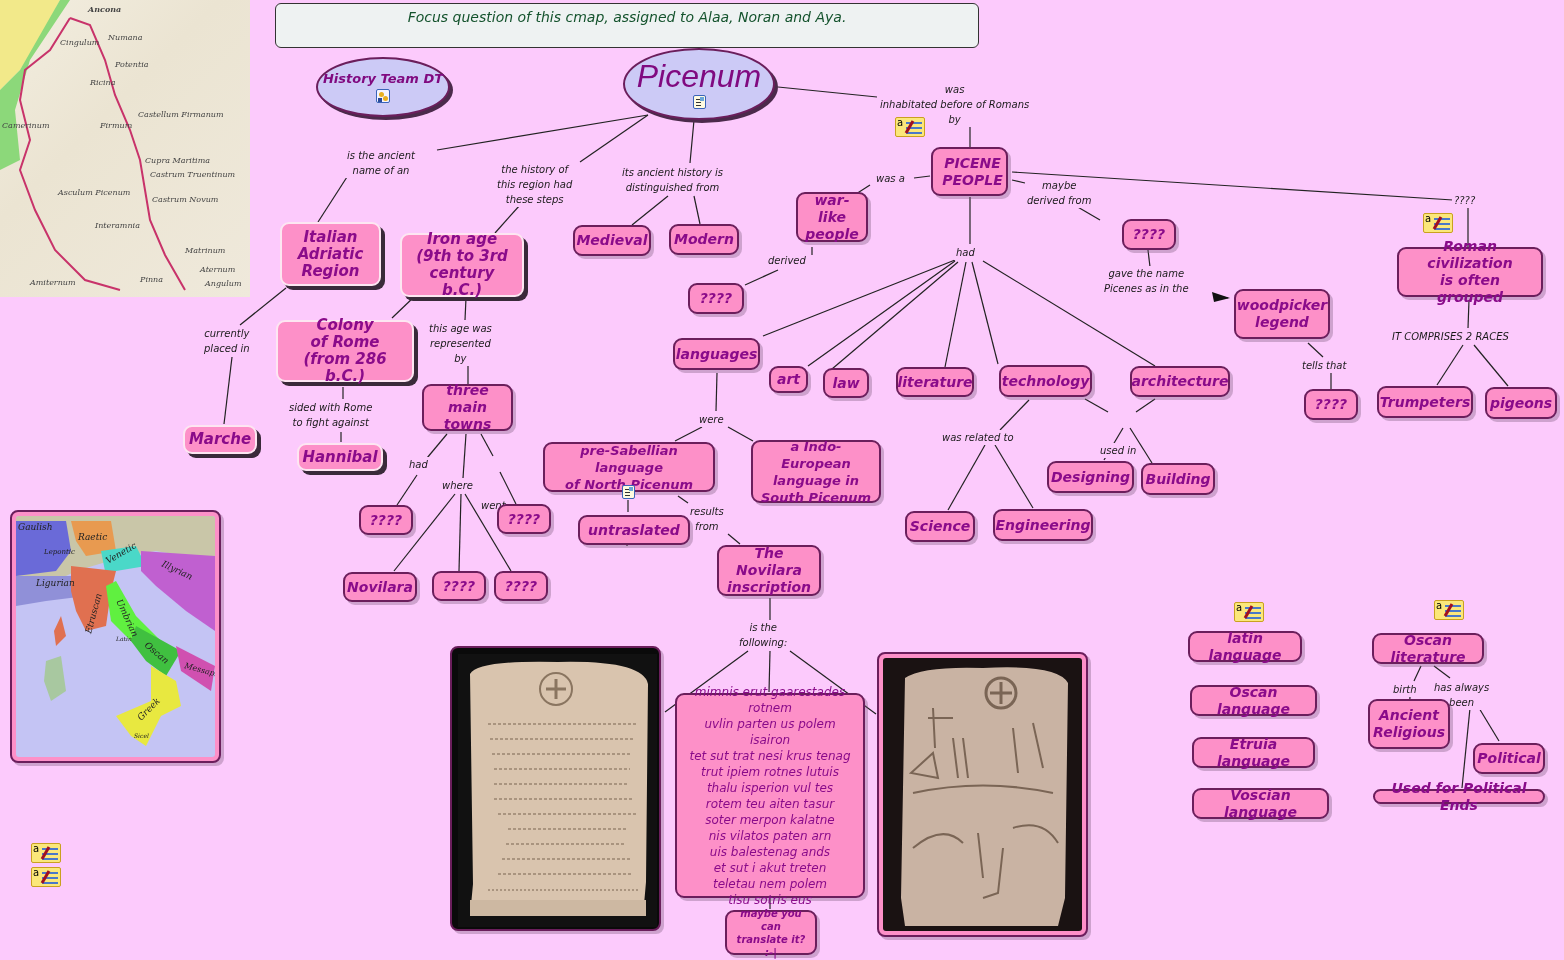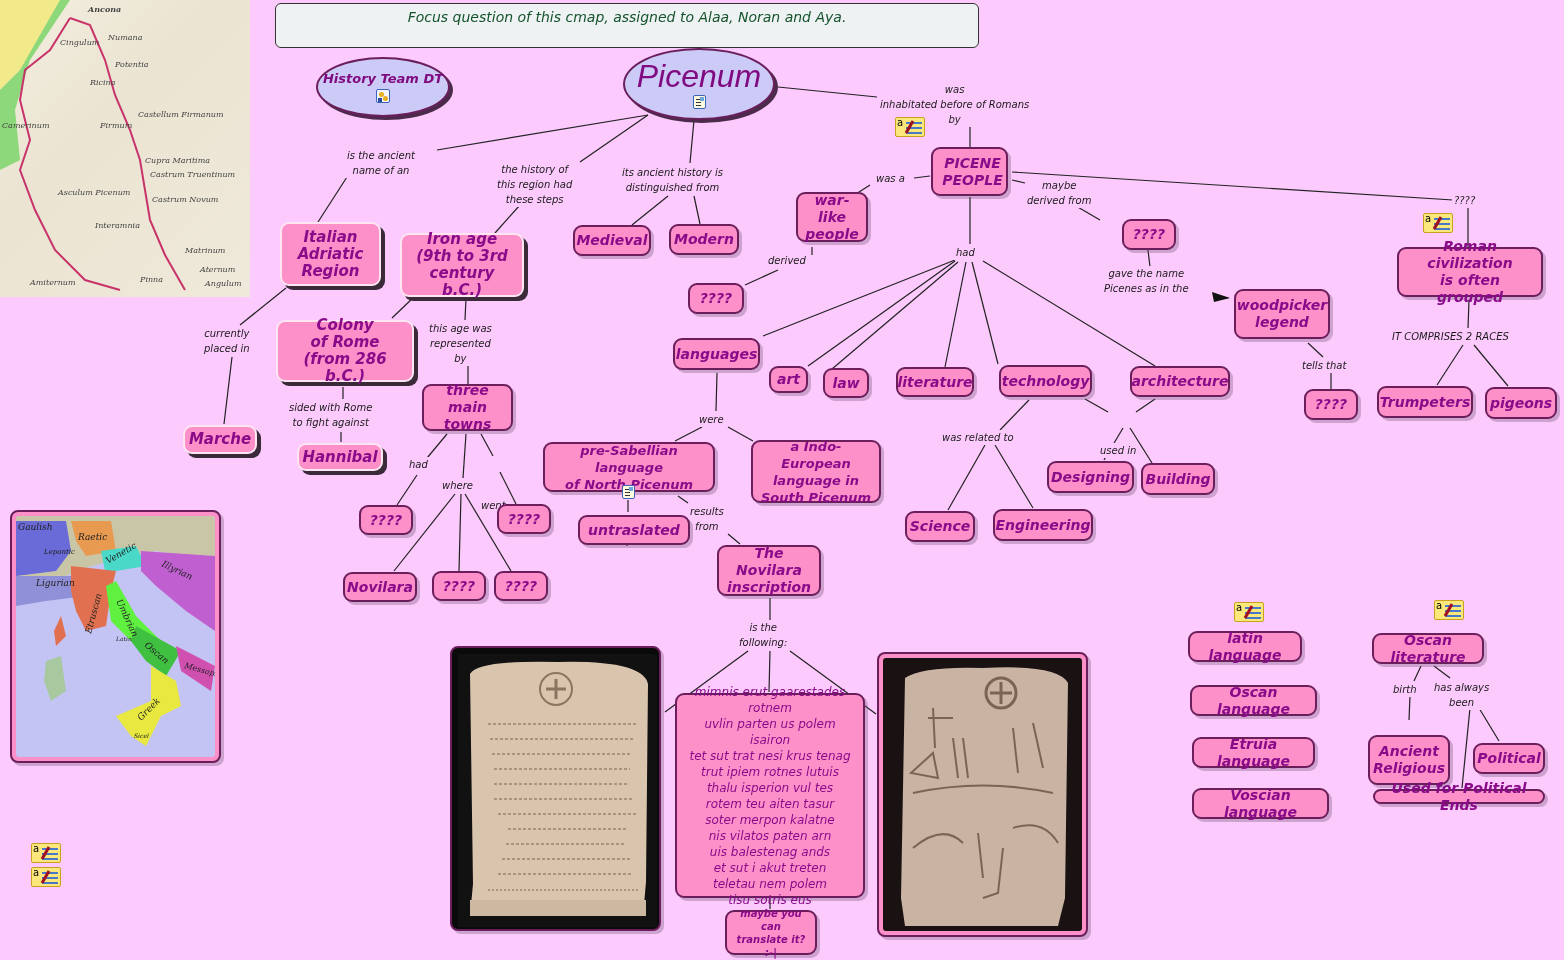--- a/index.html
+++ b/index.html
@@ -306,21 +306,21 @@
 teletau nem polem
 tisu sotris eus</div>
 <div class="node" style="left:725px;top:910px;width:92px;height:45px;font-size:10px;line-height:13px;">maybe you can
 translate it? :-|</div>
 
 <div class="node" style="left:1188px;top:631px;width:114px;height:31px;">latin language</div>
 <div class="node" style="left:1190px;top:685px;width:127px;height:31px;">Oscan language</div>
 <div class="node" style="left:1192px;top:737px;width:123px;height:31px;">Etruia language</div>
 <div class="node" style="left:1192px;top:788px;width:137px;height:31px;">Voscian language</div>
 <div class="node" style="left:1372px;top:633px;width:112px;height:31px;">Oscan literature</div>
-<div class="node" style="left:1368px;top:735px;width:82px;height:50px;">Ancient
+<div class="node" style="left:1368px;top:699px;width:82px;height:50px;">Ancient
 Religious</div>
 <div class="node" style="left:1473px;top:743px;width:72px;height:31px;">Political</div>
 <div class="node" style="left:1373px;top:789px;width:172px;height:15px;">Used for Political Ends</div>
 
 <div class="photo" style="left:10px;top:510px;width:211px;height:253px;background:#fd90c8;padding:4px;">
   <svg width="199" height="241" viewBox="0 0 199 241" style="display:block;border-radius:3px;">
     <rect width="199" height="241" fill="#c4c4f4"></rect>
     <polygon points="0,0 199,0 199,45 140,35 110,40 60,55 30,70 0,80" fill="#c9c6a8"></polygon>
     <polygon points="55,5 95,5 100,35 70,40 60,25" fill="#e89a50"></polygon>
     <polygon points="0,5 50,5 55,35 40,55 0,60" fill="#6a6ad8"></polygon>

